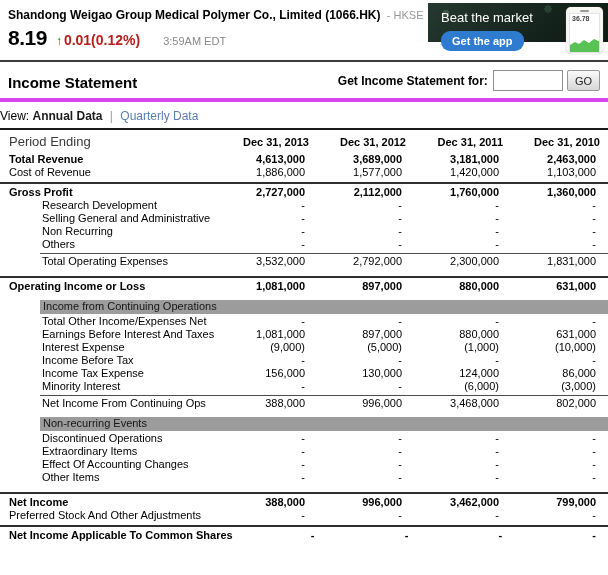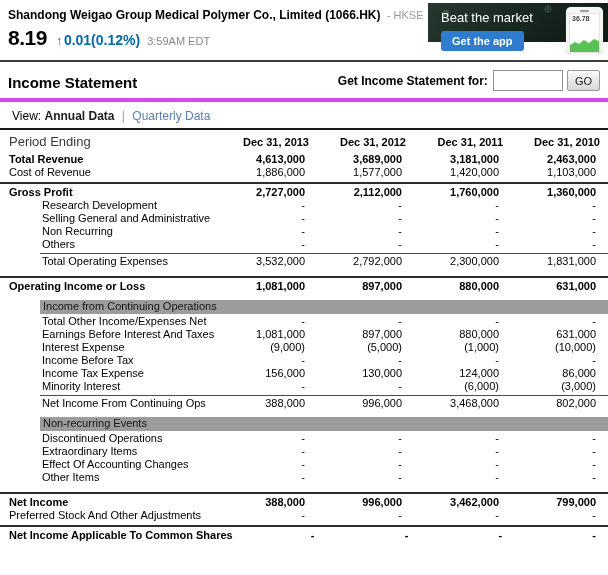--- a/index.html
+++ b/index.html
@@ -11,54 +11,54 @@
   .quote-header{position:relative;height:62px;box-sizing:border-box;
     border-bottom:2px solid #3c3c3c;padding:7px 8px 0 8px;}
   .title-line{font-size:12px;line-height:16px;white-space:nowrap;}
   .company{font-weight:bold;}
   .exchange{color:#999;font-size:11px;margin-left:3px;}
   .star-icon{color:#b3b3b3;font-size:13px;margin-left:7px;}
   .follow-partial{color:#2a5db0;font-size:12px;font-weight:bold;margin-left:3px;}
   .price-line{margin-top:3px;display:flex;align-items:baseline;}
   .price{font-size:21px;font-weight:bold;letter-spacing:-0.5px;}
   .up-arrow{color:#008000;font-weight:bold;font-size:12px;margin-left:9px;}
-  .change{color:#0369a1;font-weight:bold;font-size:14px;margin-left:2px;}
-  .timestamp{color:#8a8a8a;font-size:11px;margin-left:7px;}
+  .change{color:#b91c1c;font-weight:bold;font-size:14px;margin-left:2px;}
+  .timestamp{color:#8a8a8a;font-size:11px;margin-left:23px;}
   
   .ad{position:absolute;top:3px;right:0;width:180px;height:39px;cursor:pointer;
     background:
       radial-gradient(circle 5px at 18px 10px,rgba(120,190,140,.25) 60%,transparent 62%),
       radial-gradient(circle 4px at 150px 44px,rgba(120,190,140,.22) 60%,transparent 62%),
       radial-gradient(circle 6px at 120px 6px,rgba(120,190,140,.18) 60%,transparent 62%),
       radial-gradient(circle 3px at 60px 48px,rgba(120,190,140,.25) 60%,transparent 62%),
       linear-gradient(135deg,#26382f 0%,#15241d 60%,#0e1a14 100%);}
   .ad-headline{color:#fff;font-size:13px;padding:7px 0 0 13px;}
   .ad-button{display:inline-block;margin:6px 0 0 13px;background:#2e7bd0;color:#fff;
-    font-size:11px;font-weight:bold;padding:4px 11px;border-radius:3px;border:0;cursor:pointer;}
+    font-size:11px;font-weight:bold;padding:4px 11px;border-radius:9px;border:0;cursor:pointer;}
   .phone{position:absolute;right:5px;top:4px;width:37px;height:47px;background:#f6f6f3;
     border-radius:5px;box-shadow:0 0 1px #888;}
   .phone-speaker{width:9px;height:2px;background:#9a9a9a;border-radius:1px;margin:3px auto 1px;}
   .phone-screen{position:relative;margin:0 3px;height:38px;background:#fff;
     border:1px solid #e4e4e4;overflow:hidden;}
   .phone-price{font-size:7px;font-weight:bold;color:#444;padding:1px 0 0 2px;line-height:8px;}
   .phone-chart{position:absolute;bottom:0;left:0;}
   
   .statement-bar{display:flex;justify-content:space-between;align-items:flex-end;
     padding:8px 8px 7px 8px;border-bottom:4px solid #d946ef;}
   .statement-title{font-size:15px;font-weight:bold;margin:0;}
   .lookup{display:flex;align-items:center;font-size:12px;font-weight:bold;}
   .lookup-label{margin-right:5px;}
   .lookup-input{width:62px;height:17px;border:1px solid #8f8f8f;font-size:11px;
     padding:1px 3px;font-family:"Liberation Sans",sans-serif;}
   .go-button{margin-left:4px;height:21px;font-size:11px;padding:1px 7px;color:#222;
     border:1px solid #979797;background:linear-gradient(#fafafa,#d7d7d7);
     border-radius:2px;font-family:"Liberation Sans",sans-serif;cursor:pointer;}
   
   .view-row{display:flex;justify-content:space-between;align-items:baseline;
-    font-size:12px;padding:7px 8px 5px 12px;text-align:right;}
+    font-size:12px;padding:7px 8px 5px 0;text-align:right;}
   .view-current{font-weight:bold;color:#1c1c1c;}
   .view-sep{color:#9a9a9a;margin:0 4px;}
   .view-link{color:#5b7db1;text-decoration:none;cursor:pointer;}
   .units-note{font-size:12px;color:#1c1c1c;}
   
   .income-table{border-top:2px solid #1a1a1a;padding-top:2px;}
   .hrow{display:flex;align-items:baseline;padding:2px 0 4px 0;}
   .hrow .hlbl{flex:1;font-size:13px;color:#3a3a3a;padding-left:9px;}
   .hrow .v{font-weight:bold;font-size:11px;}
   .trow{display:flex;font-size:11px;line-height:13px;}

